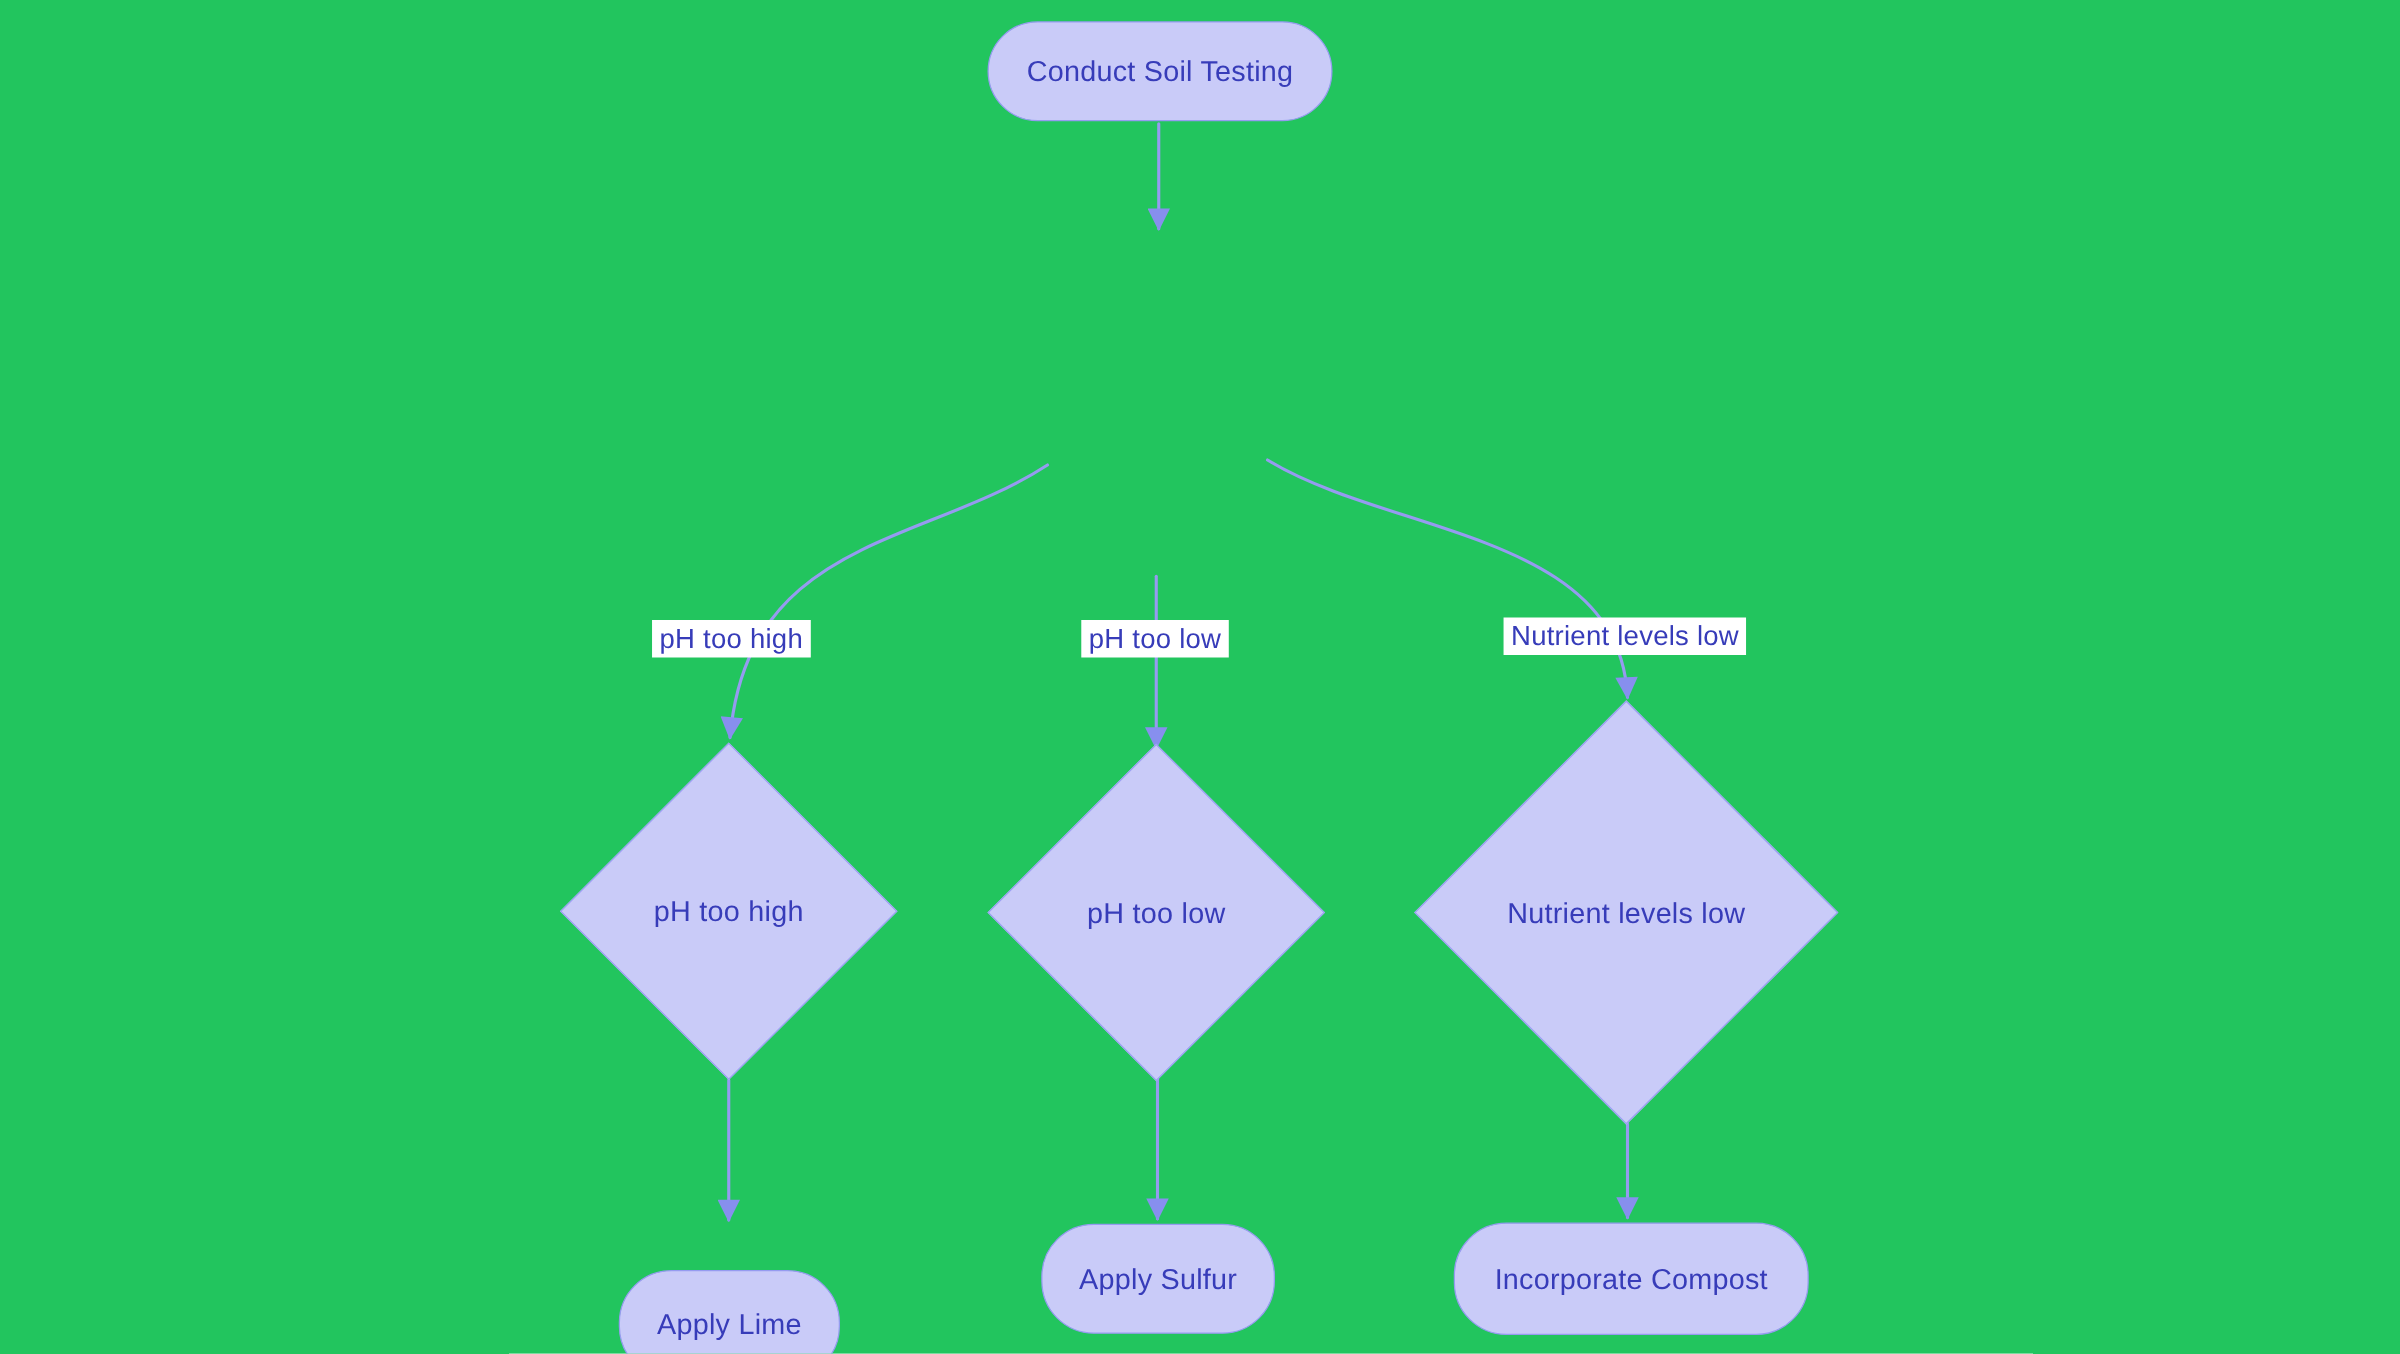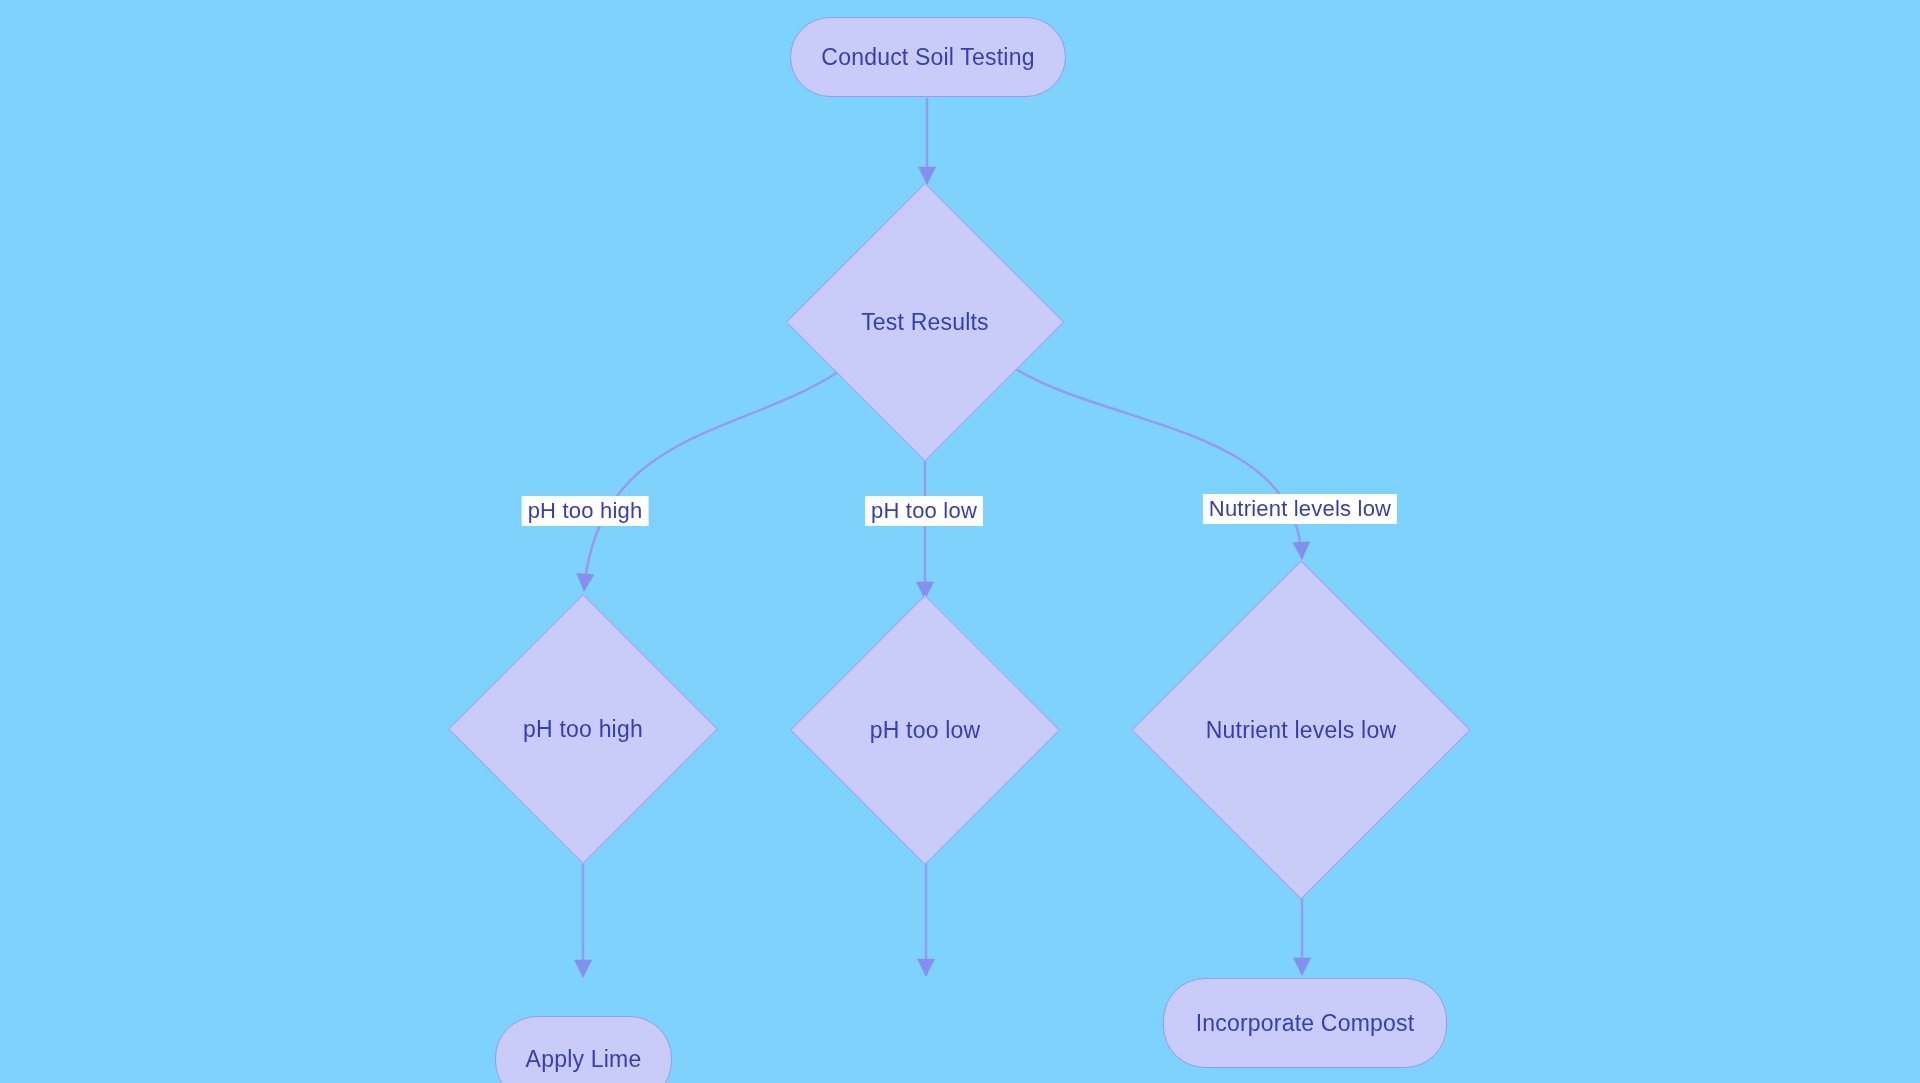--- a/index.html
+++ b/index.html
@@ -5,21 +5,21 @@
   html, body {
     margin: 0;
     padding: 0;
     background: #ffffff;
     font-family: "Liberation Sans", sans-serif;
   }
   .canvas {
     position: relative;
     width: 1920px;
     height: 1083px;
-    background: #7dd3fc;
+    background: #22c55e;
     overflow: hidden;
   }
   .edge-layer {
     position: absolute;
     left: 0;
     top: 0;
     width: 1920px;
     height: 1083px;
     pointer-events: none;
   }
@@ -101,24 +101,20 @@
       <path d="M 583 864 L 583 976" marker-end="url(#arrow)"></path>
       <path d="M 926 860 L 926 975" marker-end="url(#arrow)"></path>
       <path d="M 1302 899 L 1302 974" marker-end="url(#arrow)"></path>
     </g>
   </svg>
 
   <div class="node pill" id="n-conduct">
     <span class="node-label">Conduct Soil Testing</span>
   </div>
 
-  <div class="node diamond d-mid" id="n-results">
-    <span class="shape"></span>
-    <span class="node-label">Test Results</span>
-  </div>
 
   <div class="edge-label" id="el-phhigh">pH too high</div>
   <div class="edge-label" id="el-phlow">pH too low</div>
   <div class="edge-label" id="el-nutrient">Nutrient levels low</div>
 
   <div class="node diamond d-small" id="n-phhigh">
     <span class="shape"></span>
     <span class="node-label">pH too high</span>
   </div>
 
@@ -129,18 +125,21 @@
 
   <div class="node diamond d-big" id="n-nutrient">
     <span class="shape"></span>
     <span class="node-label">Nutrient levels low</span>
   </div>
 
   <div class="node pill" id="n-lime">
     <span class="node-label">Apply Lime</span>
   </div>
 
+  <div class="node pill" id="n-sulfur">
+    <span class="node-label">Apply Sulfur</span>
+  </div>
 
   <div class="node pill" id="n-compost">
     <span class="node-label">Incorporate Compost</span>
   </div>
 
 </div>
 
 </body></html>

